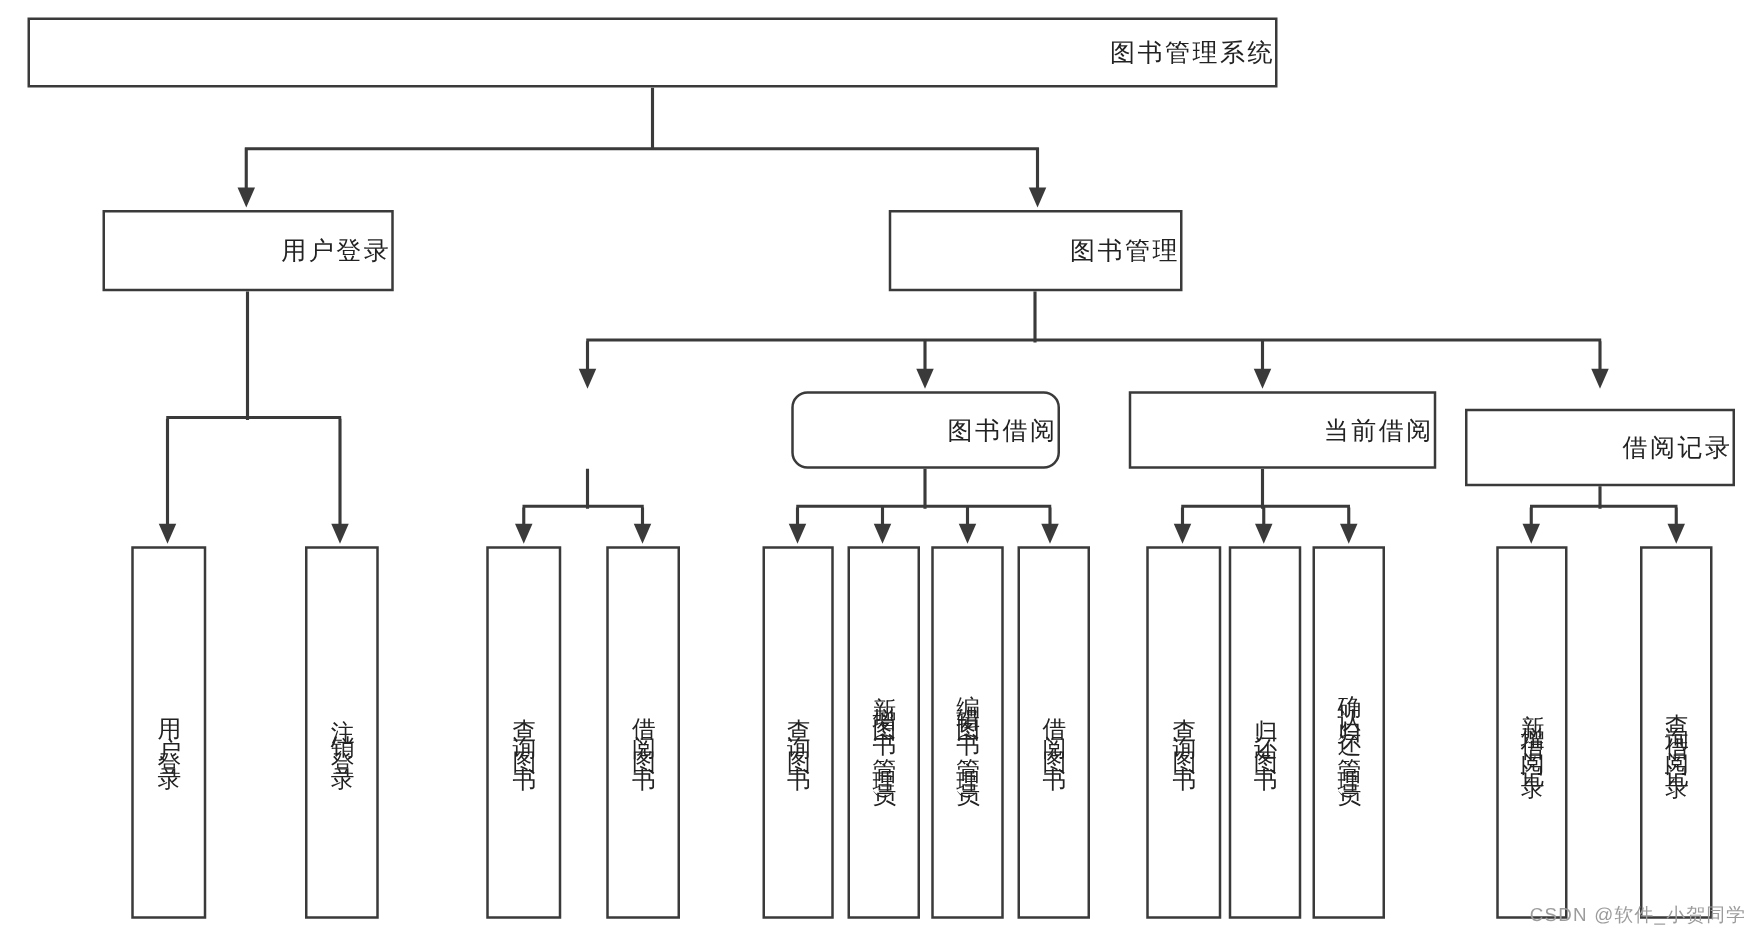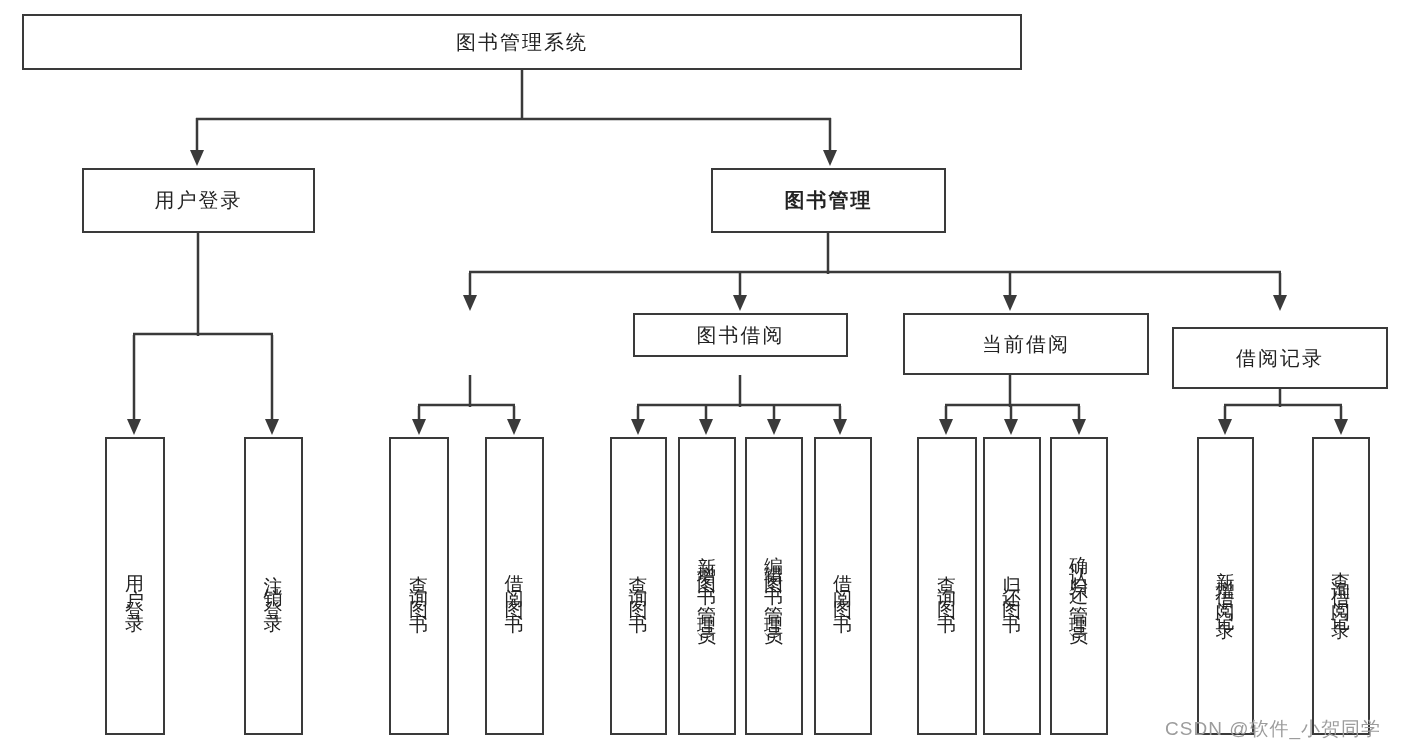--- a/index.html
+++ b/index.html
@@ -21,33 +21,33 @@
   #connectors path{stroke:var(--line);stroke-width:2.5;fill:none;}
   #connectors polygon{fill:var(--line);stroke:none;}
   .node{
     position:absolute;
     box-sizing:border-box;
     border:2px solid var(--border);
     background:var(--bg);
     display:flex;align-items:center;justify-content:center;
     color:var(--text);
   }
-  .node-h{font-size:20px;letter-spacing:2px;white-space:nowrap;}
+  .node-h{font-size:20px;letter-spacing:2px;white-space:nowrap;justify-content:flex-end;}
   .node-v{font-size:19px;}
   .node-v .vtext{
     writing-mode:vertical-lr;
     line-height:1;
     letter-spacing:10px;
     white-space:nowrap;
   }
   .node-v.short .vtext{letter-spacing:13px;}
   #watermark{
     position:absolute;
-    right:24px;bottom:5px;
-    font-size:19px;
+    right:8px;bottom:5px;
+    font-size:15px;
     color:var(--watermark);
     letter-spacing:1px;
     white-space:nowrap;
     z-index:5;
   }
 </style>
 </head>
 <body>
 
 <div id="canvas">
@@ -83,25 +83,25 @@
     </g>
   </svg>
 
   <div class="node node-h" style="left:22px;top:14px;width:1000px;height:56px;">
     <span>图书管理系统</span>
   </div>
 
   <div class="node node-h" style="left:82px;top:168px;width:233px;height:65px;">
     <span>用户登录</span>
   </div>
-  <div class="node node-h" style="left:711px;top:168px;width:235px;height:65px;font-weight:bold;">
+  <div class="node node-h" style="left:711px;top:168px;width:235px;height:65px;">
     <span>图书管理</span>
   </div>
 
-  <div class="node node-h" style="left:633px;top:313px;width:215px;height:44px;">
+  <div class="node node-h" style="left:633px;top:313px;width:215px;height:62px;border-radius:13px;">
     <span>图书借阅</span>
   </div>
   <div class="node node-h" style="left:903px;top:313px;width:246px;height:62px;">
     <span>当前借阅</span>
   </div>
   <div class="node node-h" style="left:1172px;top:327px;width:216px;height:62px;">
     <span>借阅记录</span>
   </div>
 
   <div class="node node-v short" style="left:105px;top:437px;width:60px;height:298px;">

